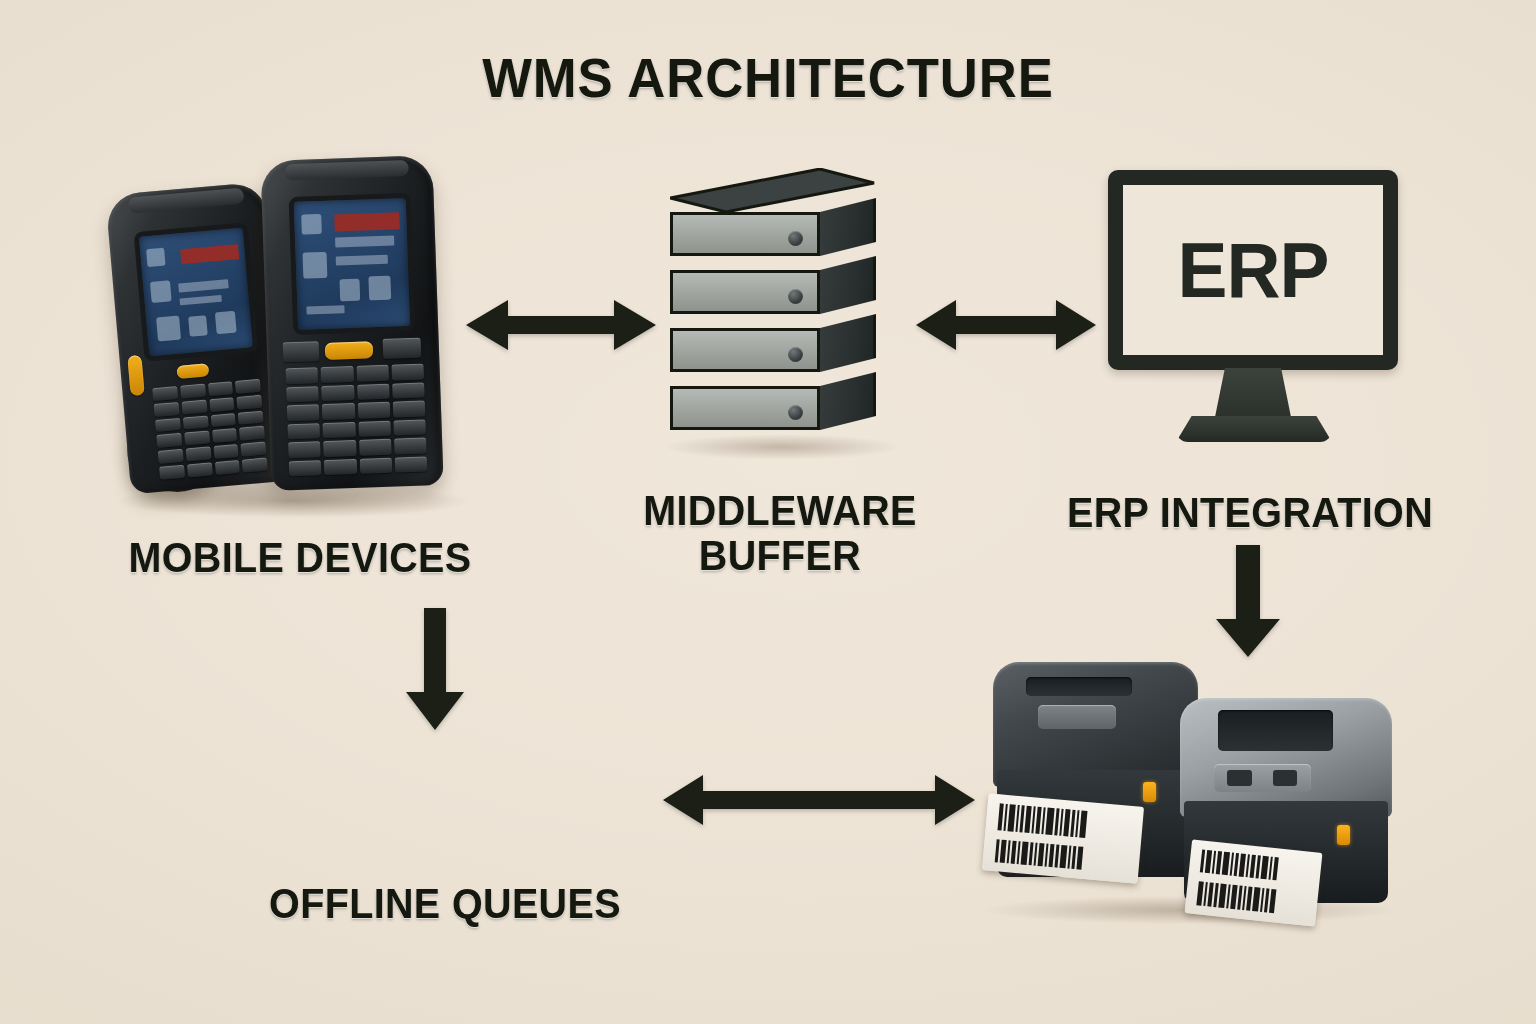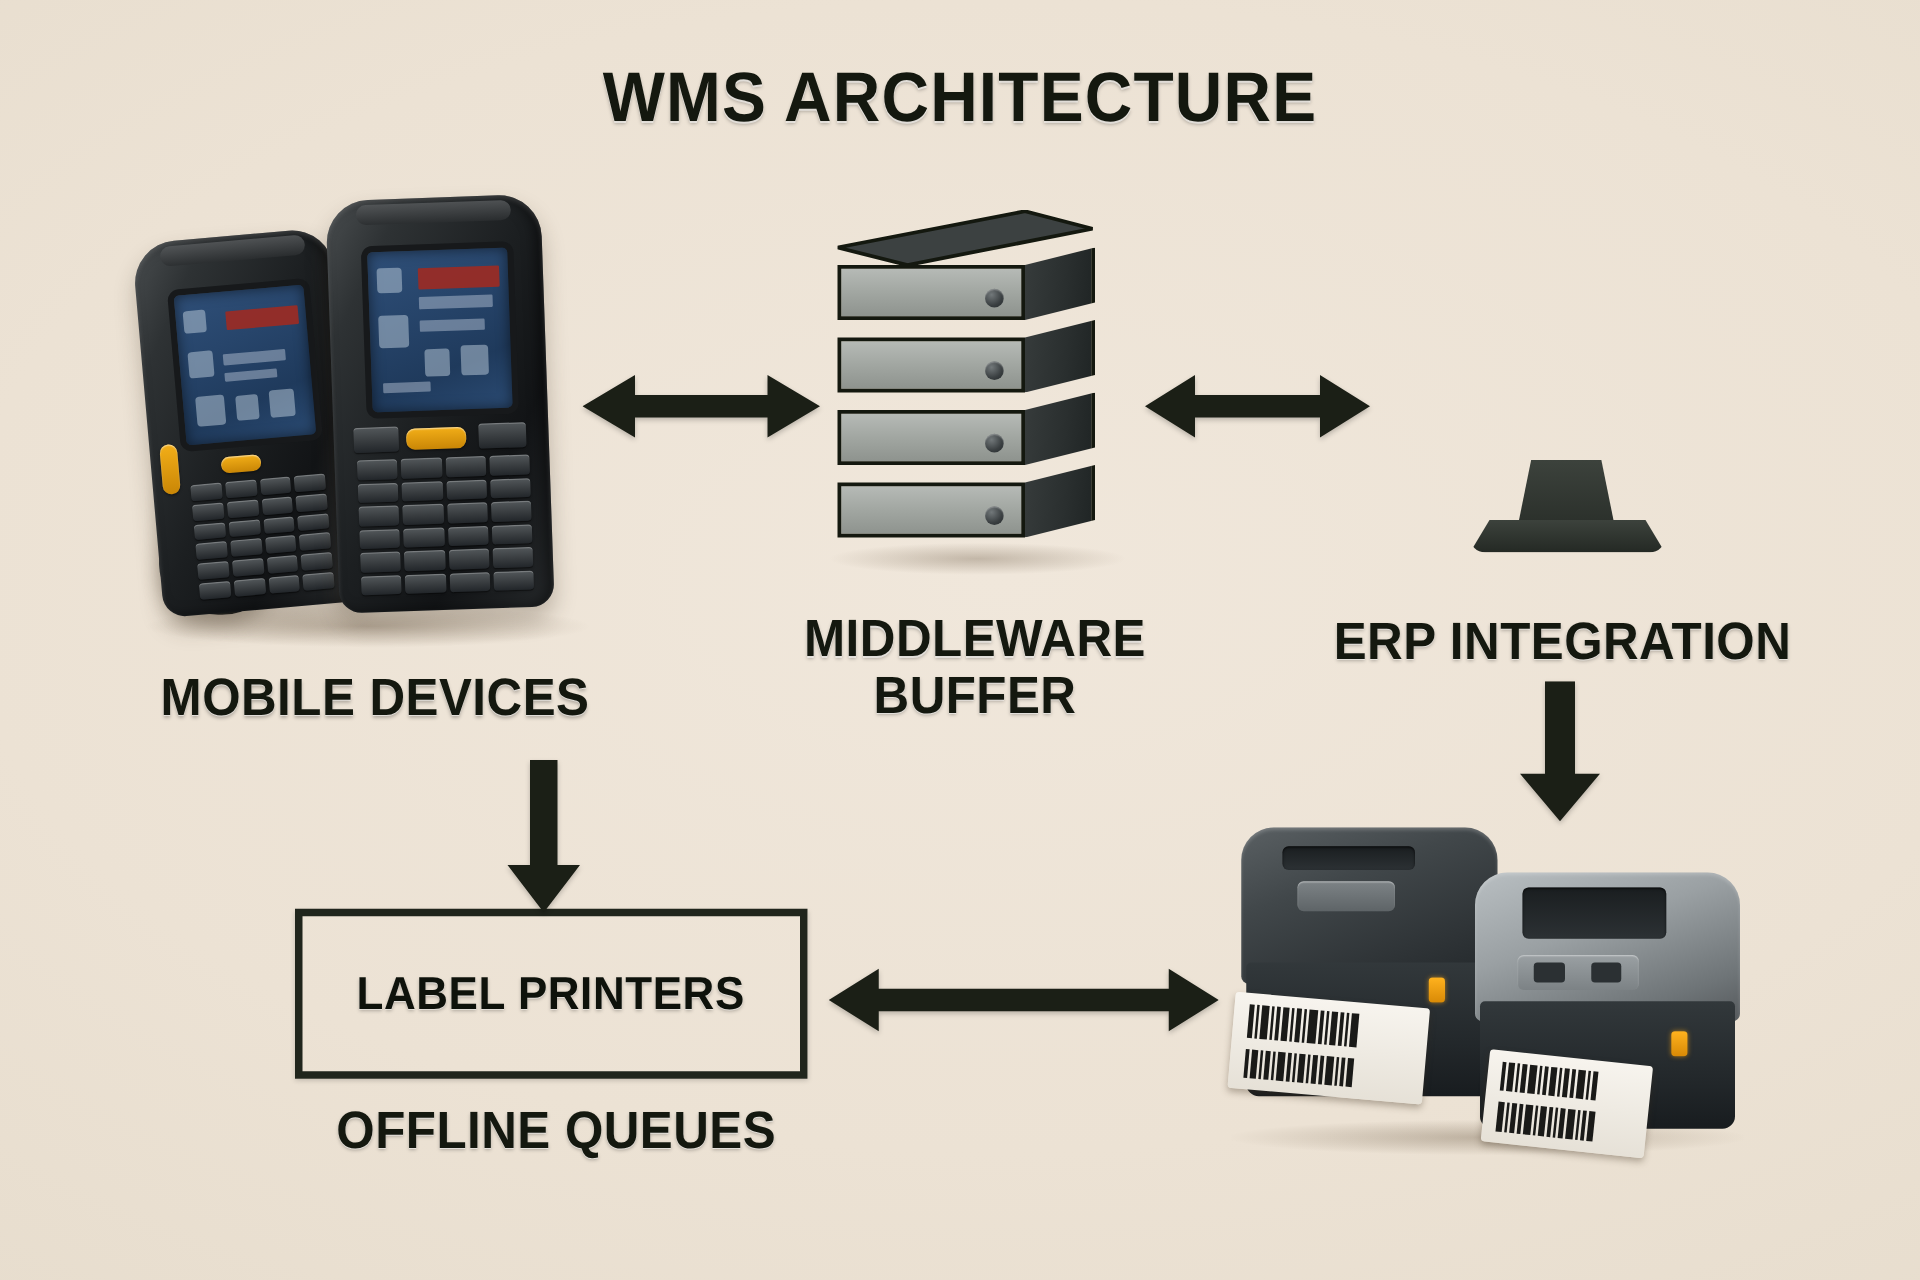--- a/index.html
+++ b/index.html
@@ -322,29 +322,29 @@
       <div class="sideface"></div>
         <div class="front"></div>
         <div class="led"></div>
     </div>
   </div>
 
   <div class="lbl" style="left:570px; top:488px; width:420px; font-size:42px;">MIDDLEWARE
 BUFFER</div>
 
   <div class="node" id="erp">
+    <div class="bezel">
+      <div class="erptxt">ERP</div>
+    </div>
     <div class="neck"></div>
     <div class="base"></div>
   </div>
 
   <div class="lbl" style="left:1030px; top:490px; width:440px; font-size:42px;">ERP INTEGRATION</div>
 
-  <div class="node" id="lpbox">
-    <div class="txt">LABEL PRINTERS</div>
-  </div>
 
   <div class="lbl" style="left:210px; top:881px; width:470px; font-size:42px;">OFFLINE QUEUES</div>
 
   <div class="node" id="printers">
     <div class="prnshadow"></div>
 
     <div class="prn" style="left:18px; top:12px; width:205px; height:215px;">
       <div class="topcurve"></div>
       <div class="base2"></div>
       <div class="slot" style="left:16%; top:7%; width:52%; height:9%;"></div>

